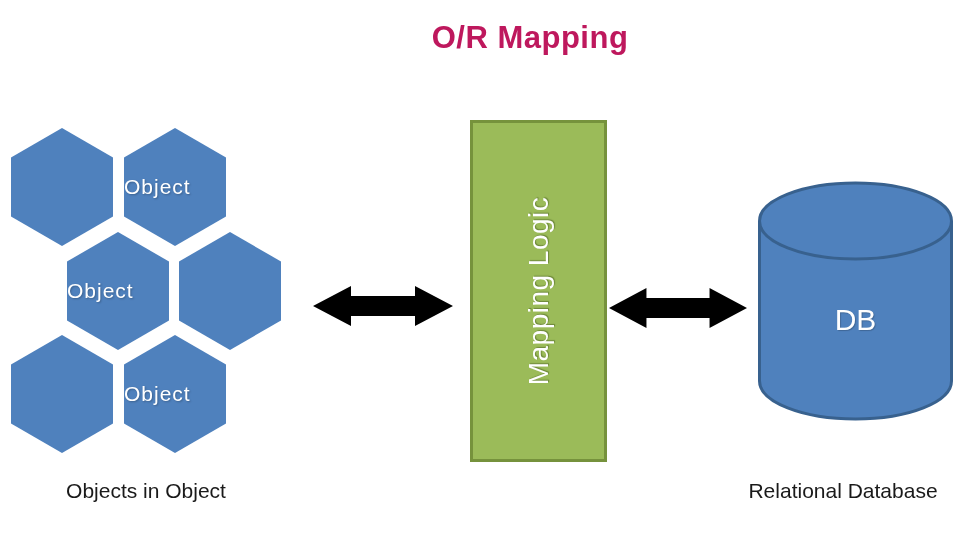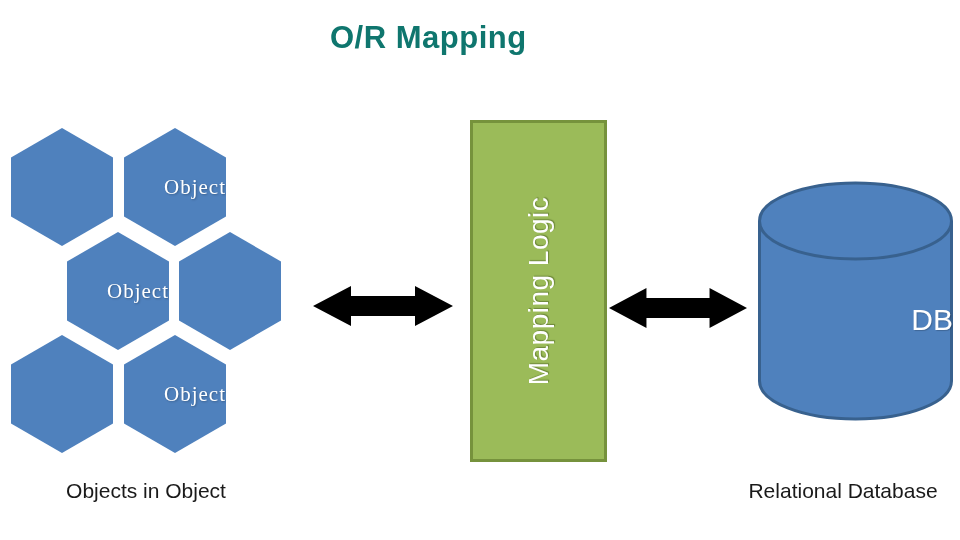--- a/index.html
+++ b/index.html
@@ -11,28 +11,28 @@
     --arrow:#000000;
     --label-text:#FFFFFF;
     --caption-text:#1A1A1A;
   }
   html,body{margin:0;padding:0;background:#ffffff;}
   .stage{
     position:relative;width:960px;height:540px;background:#ffffff;overflow:hidden;
     font-family:"Liberation Sans","DejaVu Sans",sans-serif;
   }
   .title{
-    position:absolute;left:330px;top:20px;width:400px;
-    font-size:31px;font-weight:bold;color:#0f766e;letter-spacing:0.5px;
+    position:absolute;left:330px;top:20px;width:400px;text-align:center;
+    font-size:31px;font-weight:bold;color:#be185d;letter-spacing:0.5px;
   }
   
   .hex{
     position:absolute;width:102px;height:118px;background:var(--hexagon-fill);
     clip-path:polygon(50% 0%,100% 25%,100% 75%,50% 100%,0% 75%,0% 25%);
-    display:flex;align-items:center;justify-content:flex-end;font-family:Liberation Serif, serif;
+    display:flex;align-items:center;justify-content:flex-start;
   }
   .hex .hex-label{
     color:var(--label-text);font-size:21px;letter-spacing:1px;
     text-shadow:1px 1px 2px rgba(0,0,0,0.25);
   }
   .hex-a{left:11px;top:128px;}
   .hex-b{left:124px;top:128px;}
   .hex-c{left:67px;top:232px;}
   .hex-d{left:179px;top:232px;}
   .hex-e{left:11px;top:335px;}
@@ -57,21 +57,21 @@
   }
   
   .arrow{position:absolute;}
   .arrow-left{left:313px;top:286px;}
   .arrow-right{left:609px;top:288px;}
   .arrow polygon{fill:var(--arrow);}
   
   .cylinder{position:absolute;left:758px;top:181px;}
   .cyl-shape{fill:var(--cylinder-fill);stroke:var(--cylinder-border);stroke-width:3;}
   .db-label{
-    position:absolute;left:758px;top:303px;width:195px;text-align:right;
+    position:absolute;left:758px;top:303px;width:195px;text-align:center;
     color:var(--label-text);font-size:30px;text-shadow:1px 1px 1px rgba(0,0,0,0.2);
   }
 </style>
 </head>
 <body>
 
 <div class="stage">
 
   <div class="title">O/R Mapping</div>
 

